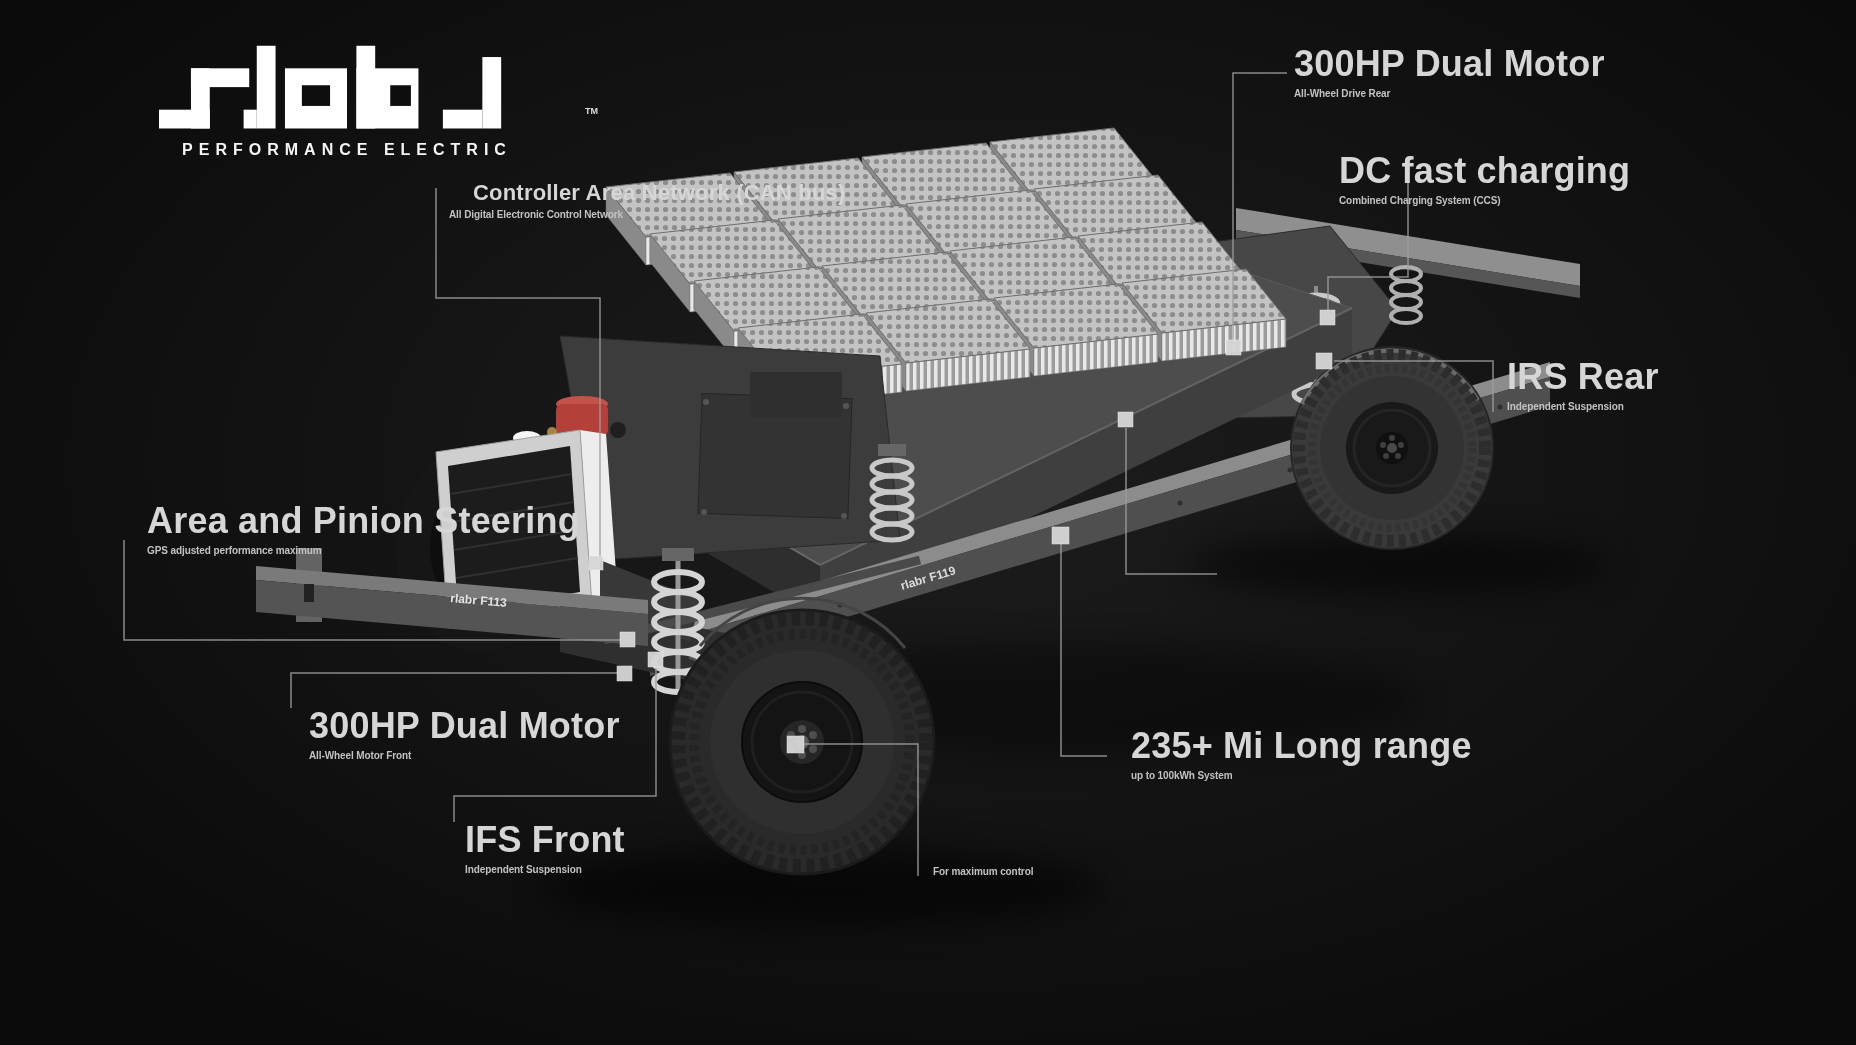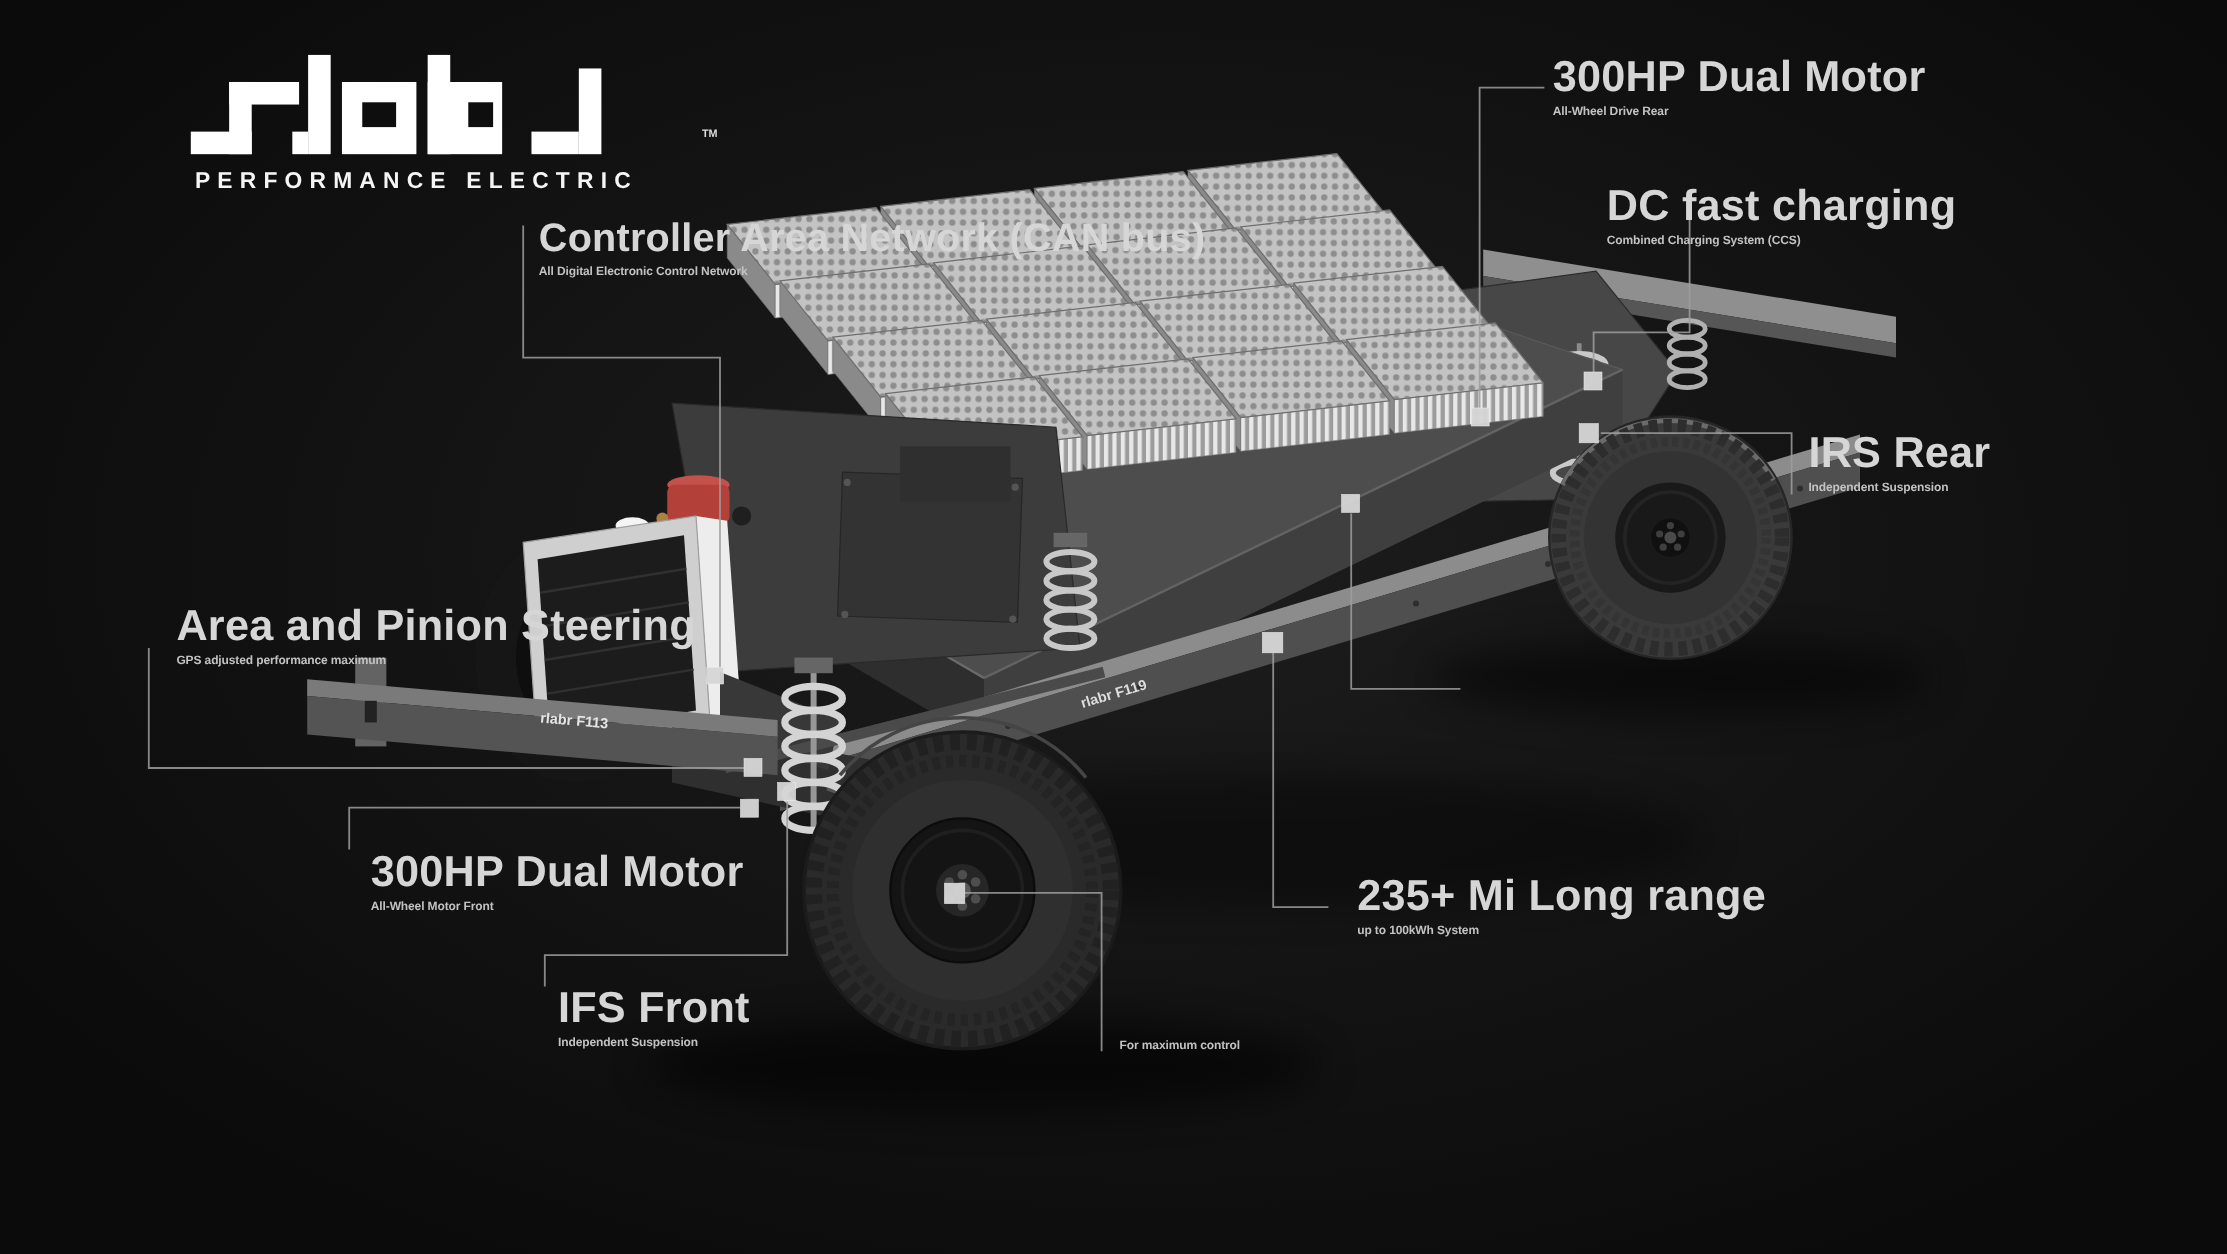--- a/index.html
+++ b/index.html
@@ -3,24 +3,24 @@
 <meta charset="utf-8">
 <style>
   html,body{margin:0;padding:0;background:#070707;}
   #stage{position:relative;width:1856px;height:1045px;overflow:hidden;
          background:radial-gradient(1150px 680px at 52% 44%, #1d1d1d 0%, #151515 45%, #0b0b0b 100%);
          font-family:"Liberation Sans", sans-serif;}
   #chassis-art{position:absolute;left:0;top:0;}
   .callout{position:absolute;white-space:nowrap;z-index:5;}
   .callout .t{font-size:36px;font-weight:700;color:#d6d6d6;letter-spacing:.2px;line-height:1.05;}
   .callout .s{font-size:10px;font-weight:700;color:#c2c2c2;margin-top:5px;letter-spacing:-.1px;}
-  .callout.small-title .t{font-size:33px;}
+  .callout.small-title .t{font-size:22px;margin-left:24px;}
   #logo-block{position:absolute;left:112px;top:42px;z-index:5;}
   #tagline{position:absolute;left:112px;top:141px;width:470px;text-align:center;
-           font-size:19px;font-weight:700;letter-spacing:6px;color:#f5f5f5;z-index:5;}
+           font-size:16px;font-weight:700;letter-spacing:6px;color:#f5f5f5;z-index:5;}
   #tm-mark{position:absolute;left:585px;top:106px;font-size:9px;font-weight:700;color:#dcdcdc;z-index:5;}
 </style>
 </head>
 <body>
 
 <div id="stage">
 
   <svg id="chassis-art" width="1856" height="1045" viewBox="0 0 1856 1045">
     <defs>
       <filter id="soft" x="-60%" y="-60%" width="220%" height="220%">

